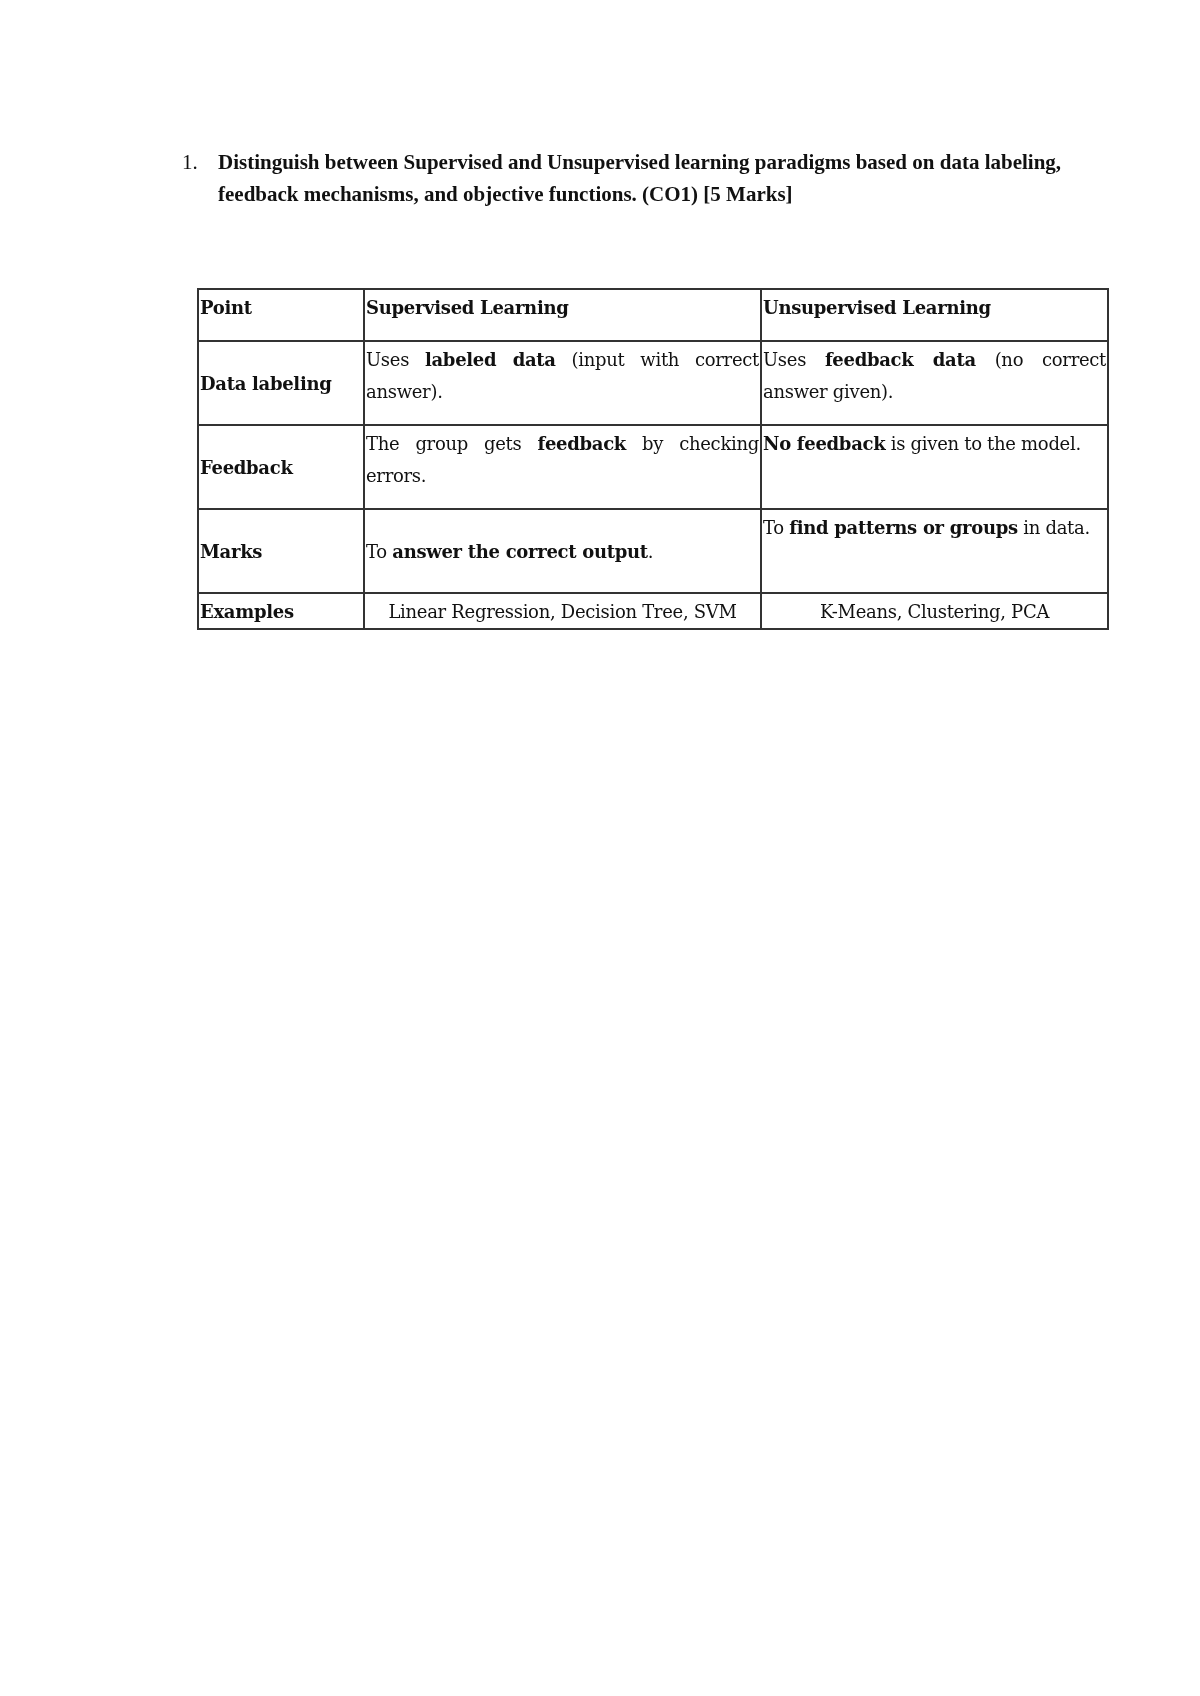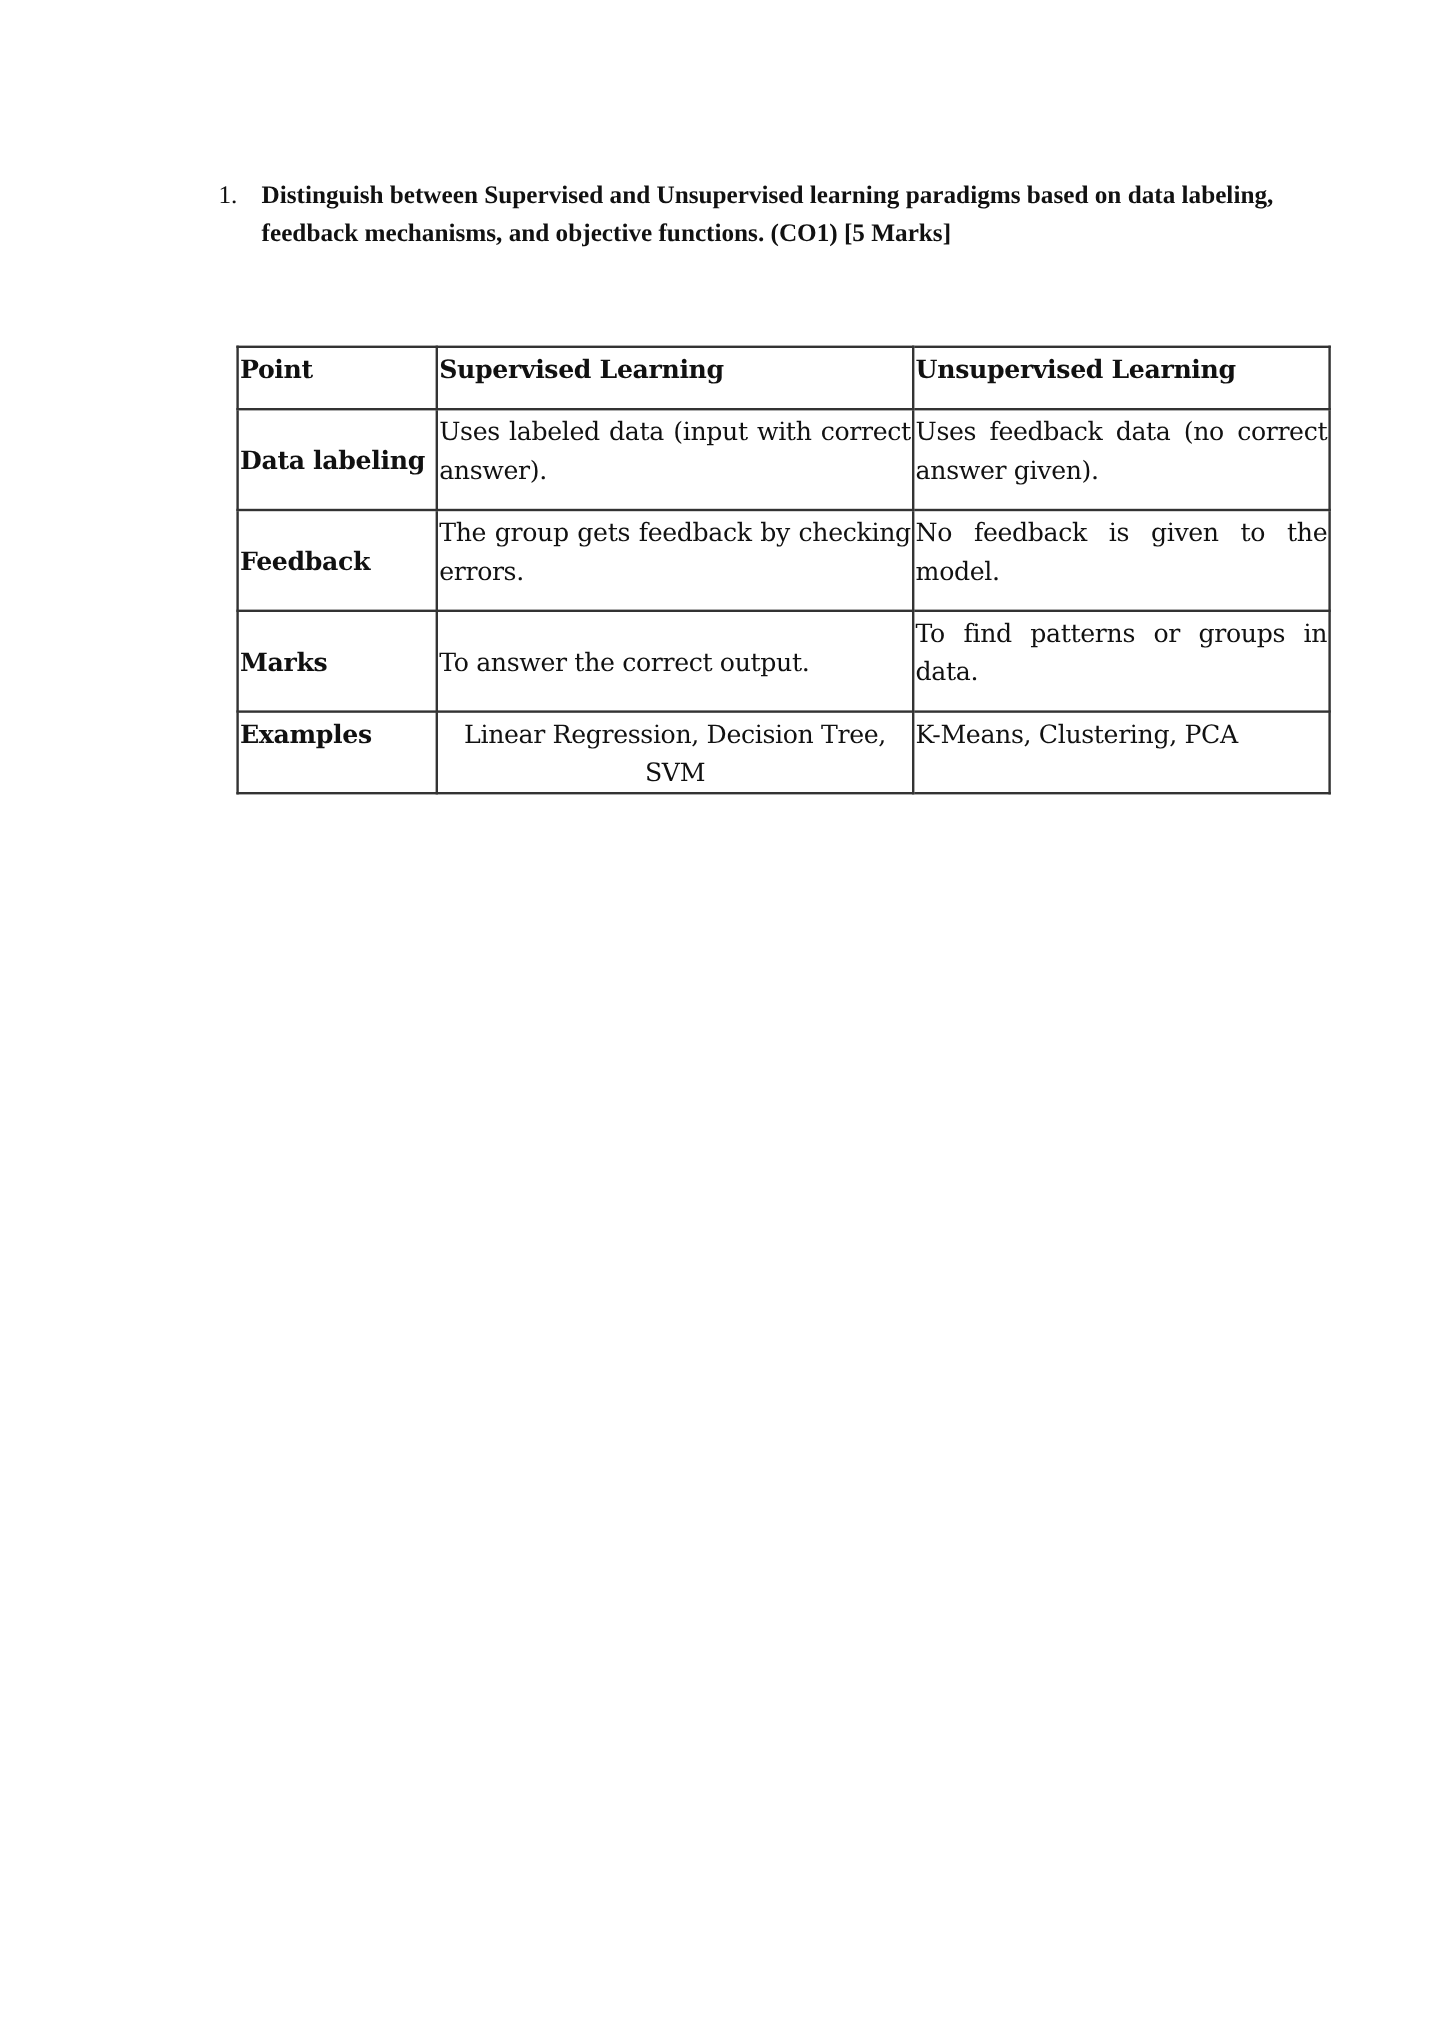--- a/index.html
+++ b/index.html
@@ -11,35 +11,35 @@
     position: absolute; left: 182px; top: 146px; width: 900px;
     font-family: "Liberation Serif", "DejaVu Serif", serif;
     font-size: 21px; line-height: 32px; display: flex;
   }
   .qnum { width: 36px; flex: 0 0 36px; font-weight: normal; }
   .qtext { font-weight: bold; }
   table.cmp {
     position: absolute; left: 197px; top: 288px; width: 910px;
     border-collapse: collapse; table-layout: fixed;
     font-family: "DejaVu Serif", "Liberation Serif", serif;
-    font-size: 21px; line-height: 32px;
+    font-size: 18px; line-height: 32px;
   }
   table.cmp td {
     border: 2px solid #333; vertical-align: top; padding: 2px 1px 0 1px;
     text-align: justify; letter-spacing: -0.3px;
   }
   table.cmp td.point { font-weight: bold; }
   table.cmp td.vcenter { vertical-align: middle; }
   col.c1 { width: 166px; }
   col.c2 { width: 397px; }
   col.c3 { width: 347px; }
   tr.h-header { height: 52px; }
   tr.h-row { height: 84px; }
   tr.h-last { height: 34px; }
-  b { font-weight: normal; }
+  b { font-weight: bold; }
 </style>
 </head>
 <body>
 
 <div class="question">
   <span class="qnum">1.</span>
   <span class="qtext">Distinguish between Supervised and Unsupervised learning paradigms based on data labeling, feedback mechanisms, and objective functions. (CO1) [5 Marks]</span>
 </div>
 
 <table class="cmp">
@@ -70,16 +70,16 @@
   <tr class="h-row">
     <td class="point vcenter">Marks</td>
     <td class="vcenter"><span>To </span><b>answer the correct output</b><span>.</span></td>
     <td><span>To </span><b>find patterns or groups</b><span> in data.</span></td>
   </tr>
 
 
   <tr class="h-last">
     <td class="point">Examples</td>
     <td style="text-align:center"><span>Linear Regression, Decision Tree, SVM</span></td>
-    <td style="text-align:left"><span>K-Means, Clustering, PCA</span></td>
+    <td style="text-align:center"><span>K-Means, Clustering, PCA</span></td>
   </tr>
 </tbody>
   </table>
 
 </body></html>

